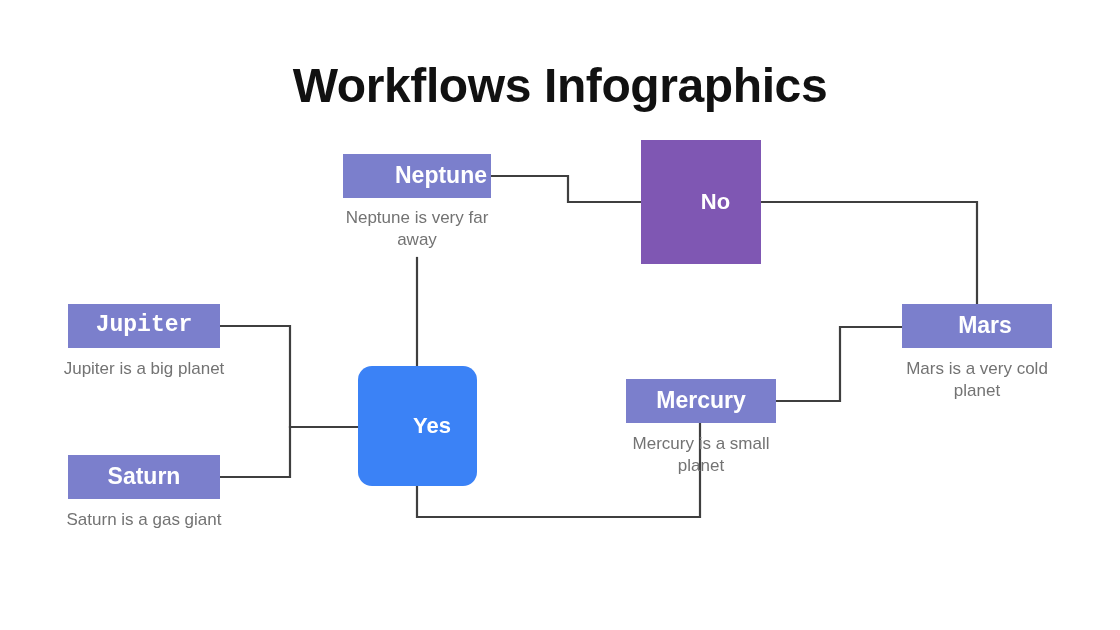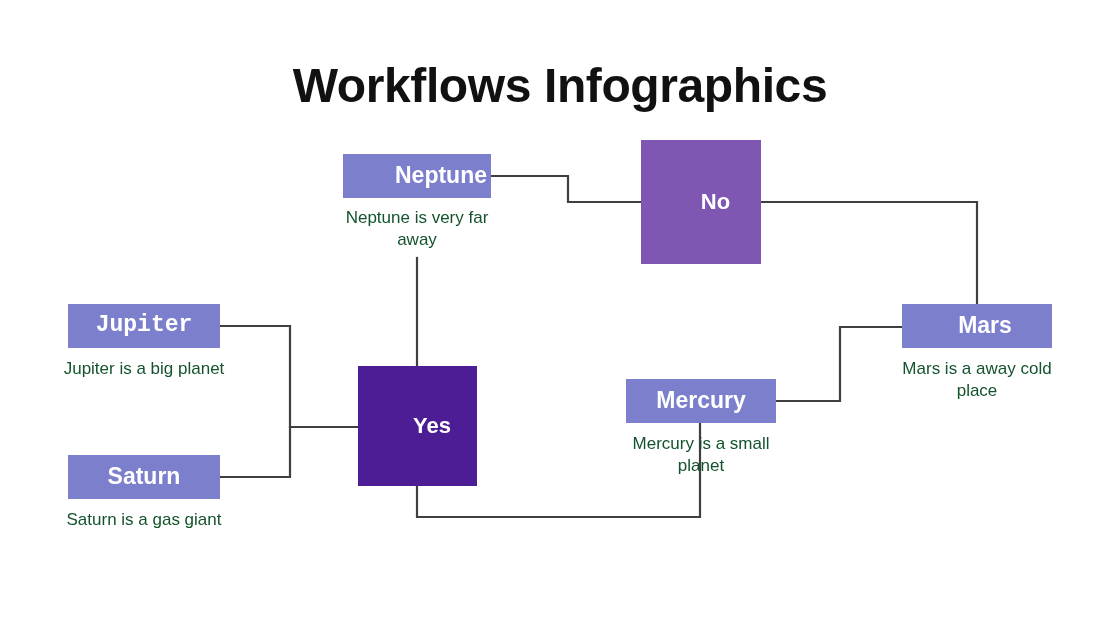--- a/index.html
+++ b/index.html
@@ -72,21 +72,21 @@
 
   #node-no  { left: 641px; top: 140px; width: 120px; height: 124px; }
   #node-yes { left: 358px; top: 366px; width: 119px; height: 120px; }
 
   
   .caption {
     position: absolute;
     text-align: center;
     font-size: 17px;
     line-height: 1.32;
-    color: #14532d;
+    color: #737373;
   }
 
   #cap-neptune { left: 327px; top: 207px; width: 180px; }
   #cap-jupiter { left: 54px;  top: 358px; width: 180px; }
   #cap-saturn  { left: 54px;  top: 509px; width: 180px; }
   #cap-mercury { left: 611px; top: 433px; width: 180px; }
   #cap-mars    { left: 884px; top: 358px; width: 186px; }
 
   
   #footer {
@@ -148,24 +148,24 @@
   </div>
 
   <div class="node planet" id="node-mars" style="background:#7b7fcc;padding-left:16px;">
     <span>Mars</span>
   </div>
 
   <div class="node decision" id="node-no" style="background:#7f57b3;">
     <span>No</span>
   </div>
 
-  <div class="node decision" id="node-yes" style="background:#4c1d95;">
+  <div class="node decision" id="node-yes" style="background:#3b82f6;border-radius:14px;">
     <span>Yes</span>
   </div>
 
   <div class="caption" id="cap-neptune">Neptune is very far away</div>
   <div class="caption" id="cap-jupiter">Jupiter is a big planet</div>
   <div class="caption" id="cap-saturn">Saturn is a gas giant</div>
   <div class="caption" id="cap-mercury">Mercury is a small planet</div>
-  <div class="caption" id="cap-mars">Mars is a away cold place</div>
+  <div class="caption" id="cap-mars">Mars is a very cold planet</div>
 
 
 </div>
 
 </body></html>

